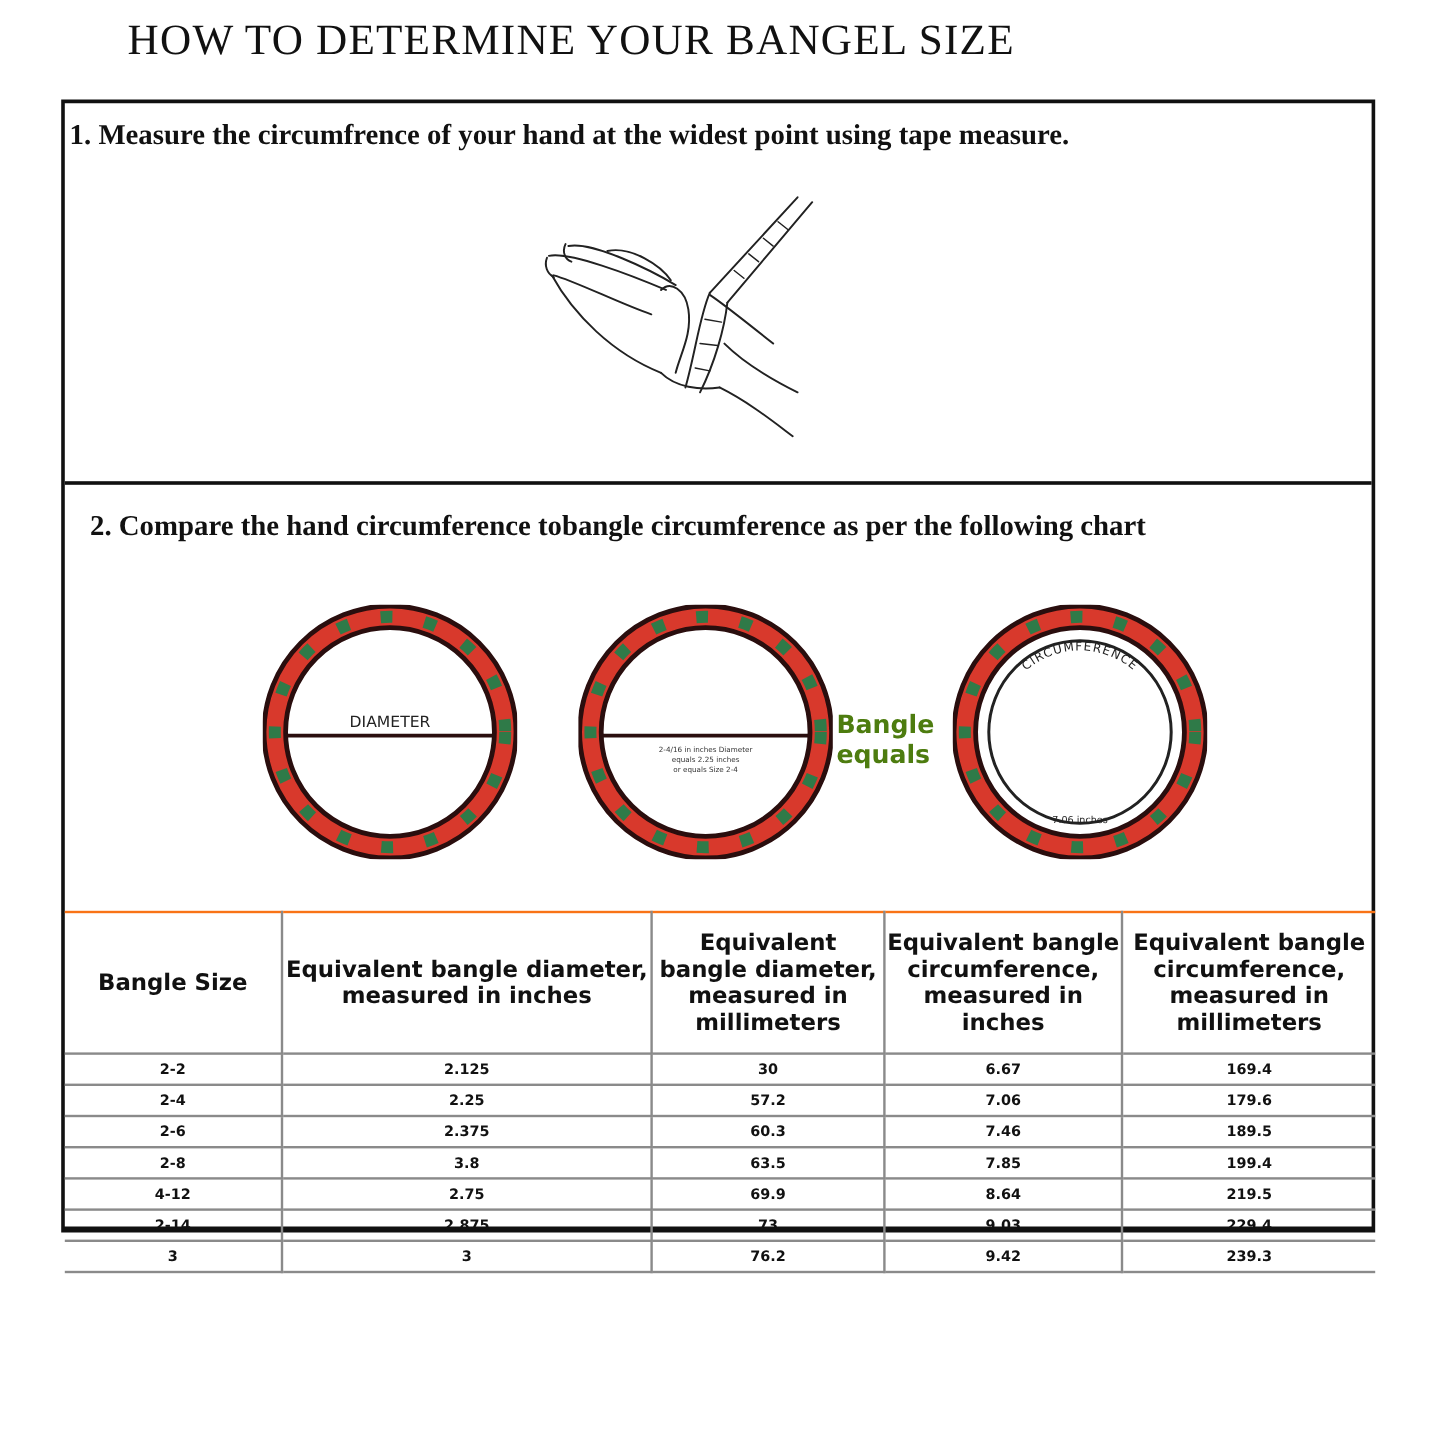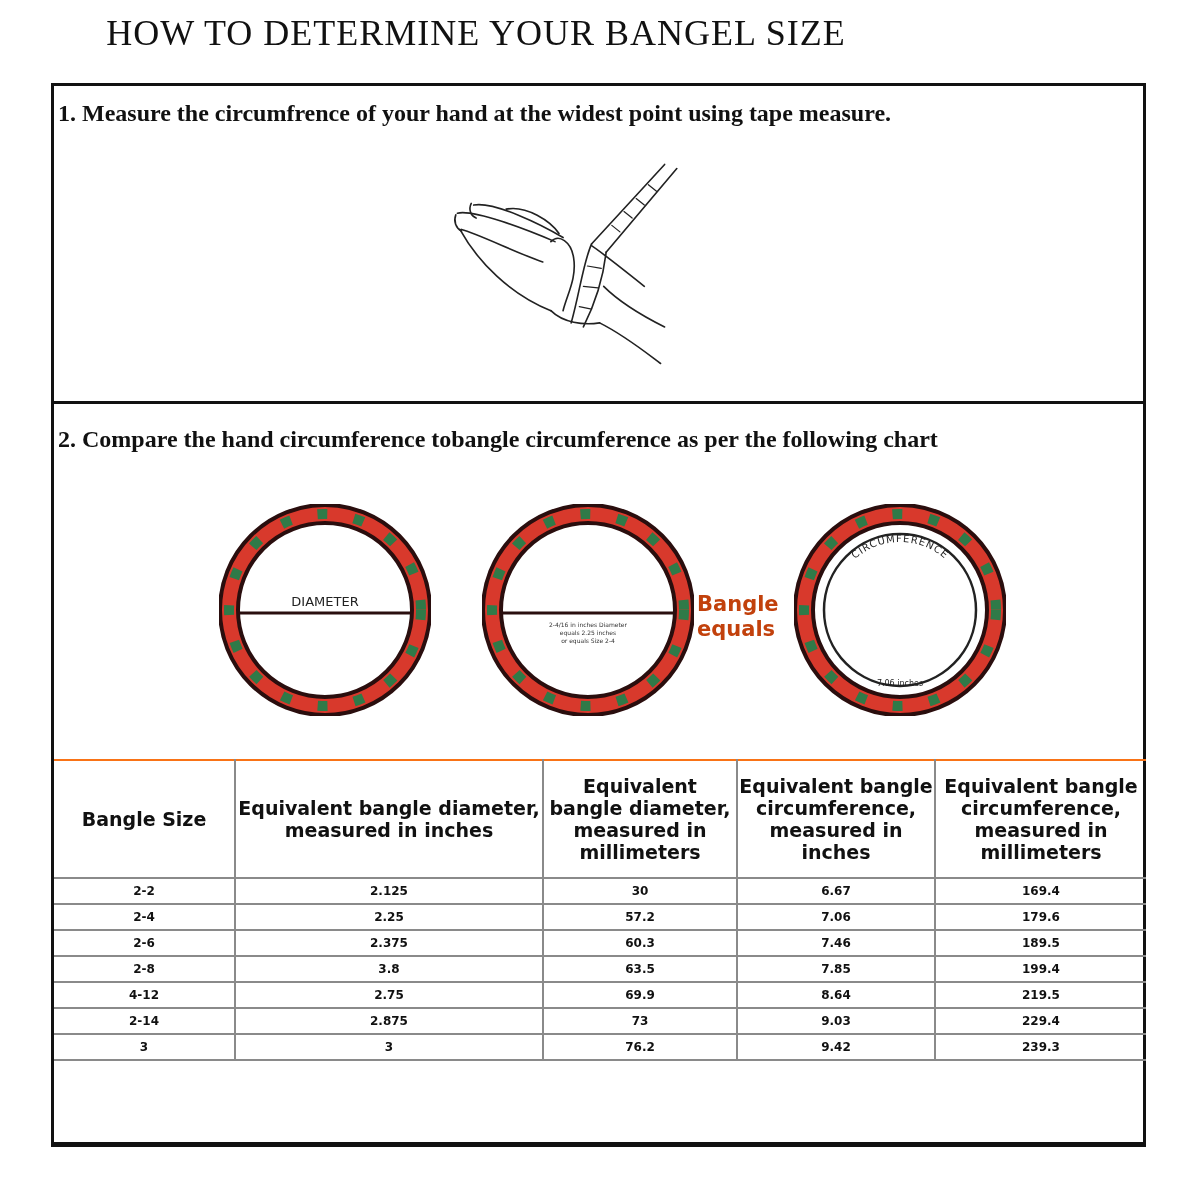--- a/index.html
+++ b/index.html
@@ -1,30 +1,30 @@
 <!DOCTYPE html>
 <html><head>
   <meta charset="utf-8">
   <style>
     html, body { margin: 0; padding: 0; background: #ffffff; }
     body { width: 1200px; height: 1200px; position: relative; overflow: hidden; font-family: "Liberation Serif", serif; color: #111; }
     .title { position: absolute; top: 12px; left: 0; width: 952px; text-align: center; font-family: "Liberation Serif", serif; font-size: 36px; letter-spacing: 1px; color: #111; }
-    .frame { position: absolute; left: 51px; top: 83px; width: 1095px; height: 1064px; border: 3px solid #111; border-right-width: 3px; border-bottom-width: 5px; box-sizing: border-box; }
+    .frame { position: absolute; left: 51px; top: 83px; width: 1095px; height: 944px; border: 3px solid #111; border-right-width: 3px; border-bottom-width: 5px; box-sizing: border-box; }
     .step1 { position: absolute; left: 0; top: 0; width: 100%; height: 315px; border-bottom: 3px solid #111; }
     .step-text { position: absolute; left: 4px; font-family: "Liberation Serif", serif; font-weight: bold; font-size: 24px; color: #111; white-space: nowrap; }
     .step1 .step-text { top: 14px; }
-    .step2 .step-text { top: 22px; }
+    .step2 .step-text { top: 22px; margin-left: 17px; }
     .hand { position: absolute; left: 375px; top: 55px; width: 260px; height: 250px; }
     .step2 { position: absolute; left: 0; top: 318px; width: 100%; height: 780px; }
     .bangle { position: absolute; width: 212px; height: 212px; }
     .bangle svg { width: 100%; height: 100%; }
     .b1 { left: 165px; top: 100px; }
     .b2 { left: 428px; top: 100px; }
     .b3 { left: 740px; top: 100px; }
-    .equals { position: absolute; left: 643px; top: 188px; font-family: "DejaVu Sans", sans-serif; font-weight: bold; font-size: 21px; line-height: 25px; color: #c2410c; }
+    .equals { position: absolute; left: 643px; top: 188px; font-family: "DejaVu Sans", sans-serif; font-weight: bold; font-size: 21px; line-height: 25px; color: #4d7c0f; }
     table.size-table { position: absolute; left: 0; top: 355px; width: 1092px; border-collapse: collapse; font-family: "DejaVu Sans", sans-serif; font-weight: bold; color: #111; }
     table.size-table th, table.size-table td { border: 2px solid #8a8a8a; text-align: center; padding: 0; }
     table.size-table tr:first-child th { border-top: 2px solid #f97316; }
     table.size-table th:first-child, table.size-table td:first-child { border-left: none; }
     table.size-table th:last-child, table.size-table td:last-child { border-right: none; }
     table.size-table th { font-size: 19px; line-height: 22px; height: 116px; font-weight: bold; }
     table.size-table td { font-size: 12px; height: 24px; line-height: 24px; }
   </style>
 </head>
 <body>

